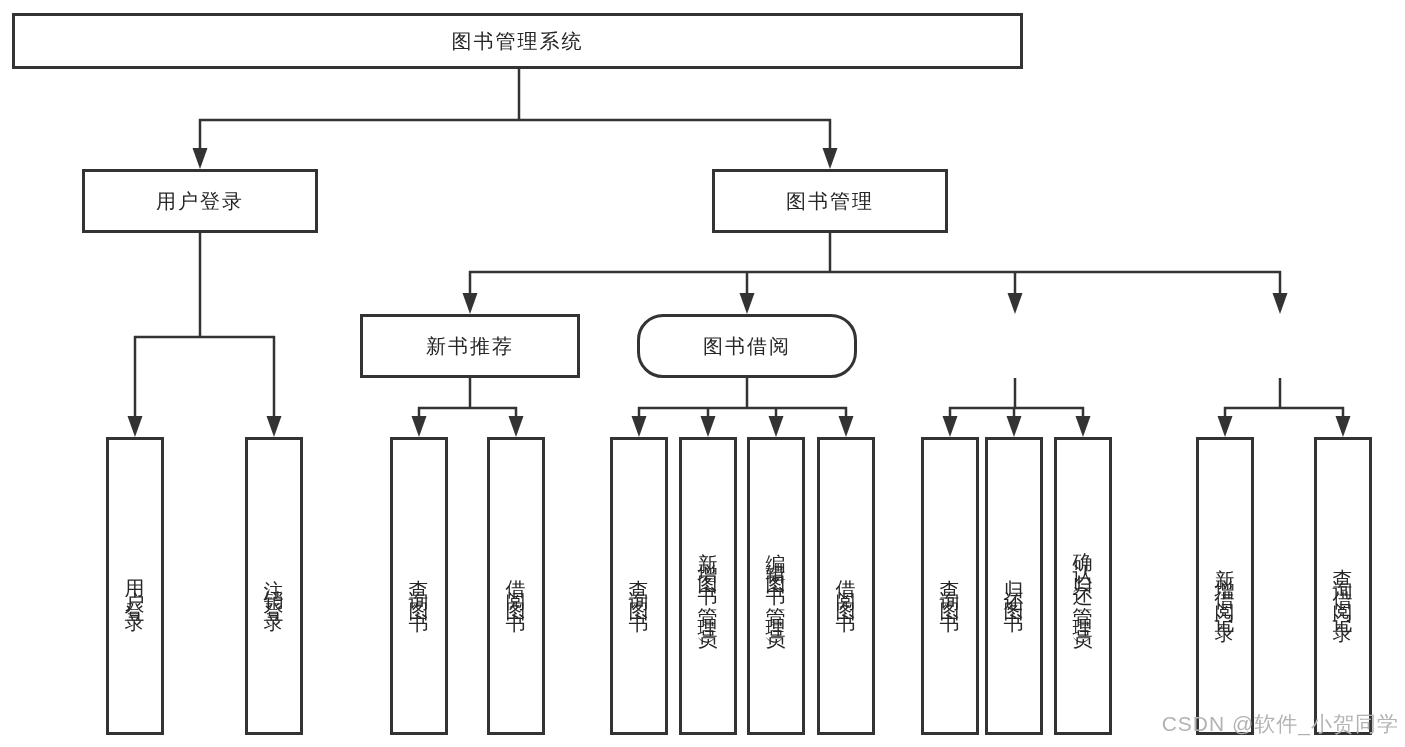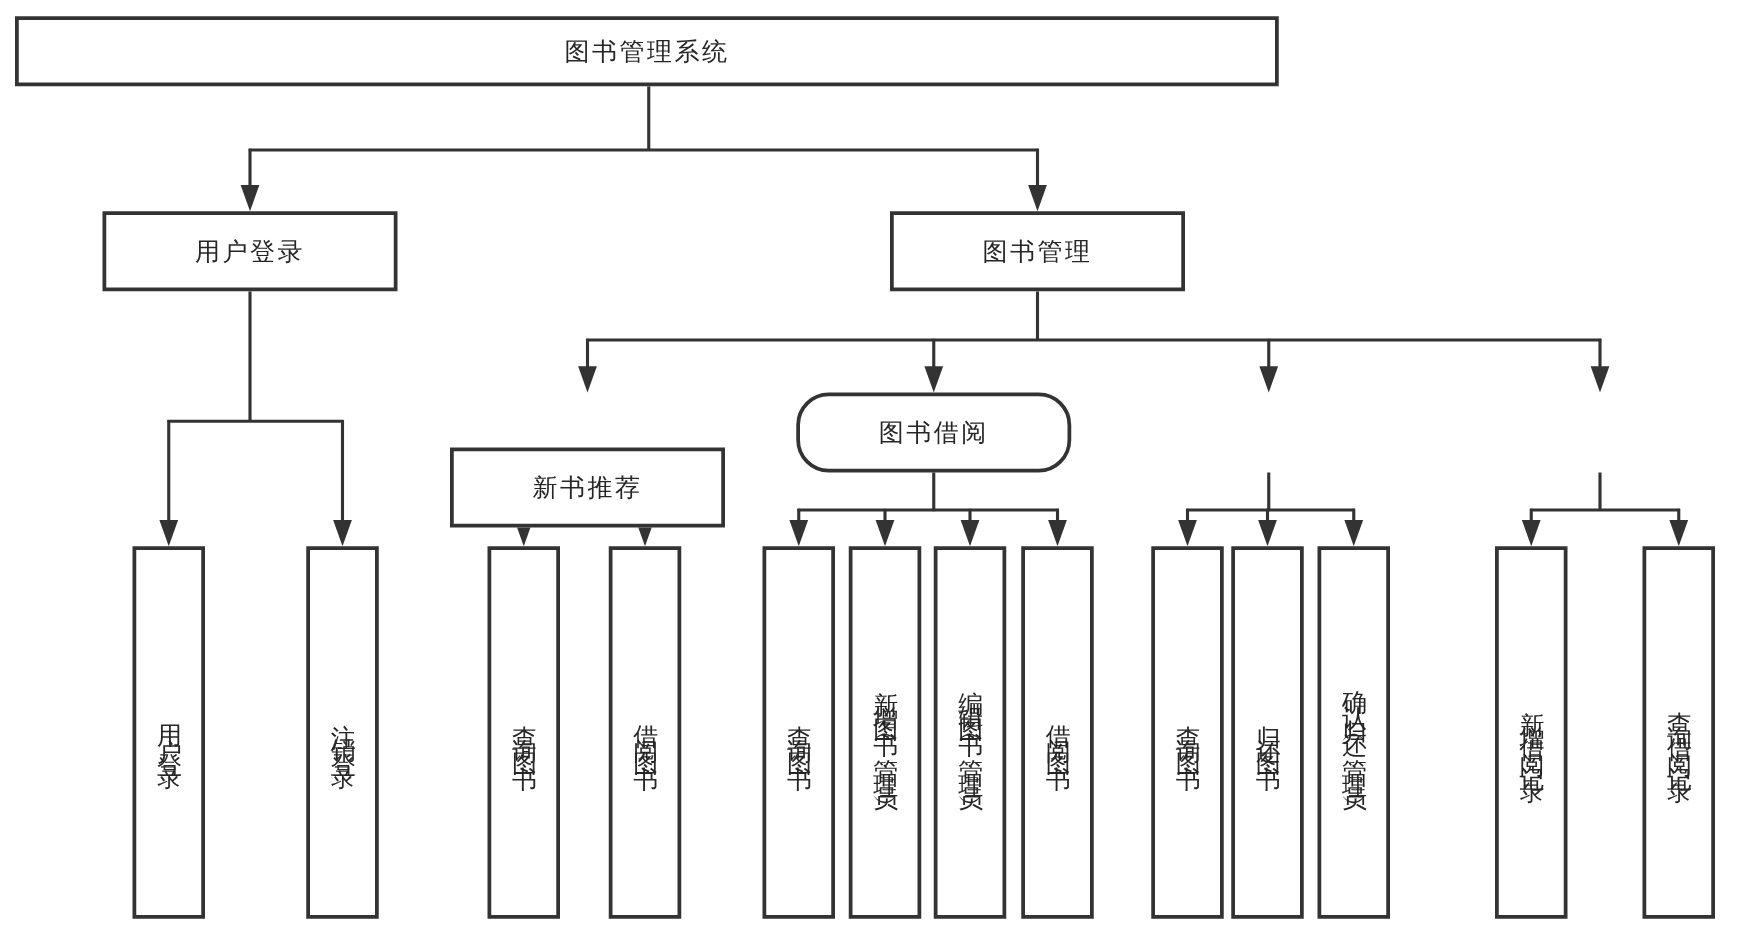--- a/index.html
+++ b/index.html
@@ -36,21 +36,21 @@
     font-size: 20px;
     letter-spacing: 2px;
     white-space: nowrap;
     color: #262626;
   }
   .root-box  { left: 12px;  top: 13px;  width: 1011px; height: 56px; }
   .l2-box    { top: 169px;  width: 236px; height: 64px; }
   .l2-a      { left: 82px; }
   .l2-b      { left: 712px; text-align: right; }
   .l3-box    { top: 314px;  width: 220px; height: 64px; }
-  .l3-a      { left: 360px; margin-top: 44px; }
+  .l3-a      { left: 360px; }
   .l3-b      { left: 637px; border-radius: 26px; }
   .l3-c      { left: 905px; }
   .l3-d      { left: 1170px; }
   .leaf {
     top: 437px;
     width: 58px;
     height: 298px;
   }
   .leaf span {
     writing-mode: vertical-rl;
@@ -210,14 +210,15 @@
     <span>确认归还（管理员）</span>
   </div>
 
   <div class="node leaf leaf-12">
     <span>新增借阅记录</span>
   </div>
   <div class="node leaf leaf-13">
     <span>查询借阅记录</span>
   </div>
 
+  <div class="watermark">CSDN @软件_小贺同学</div>
 
 </div>
 
 </body></html>

